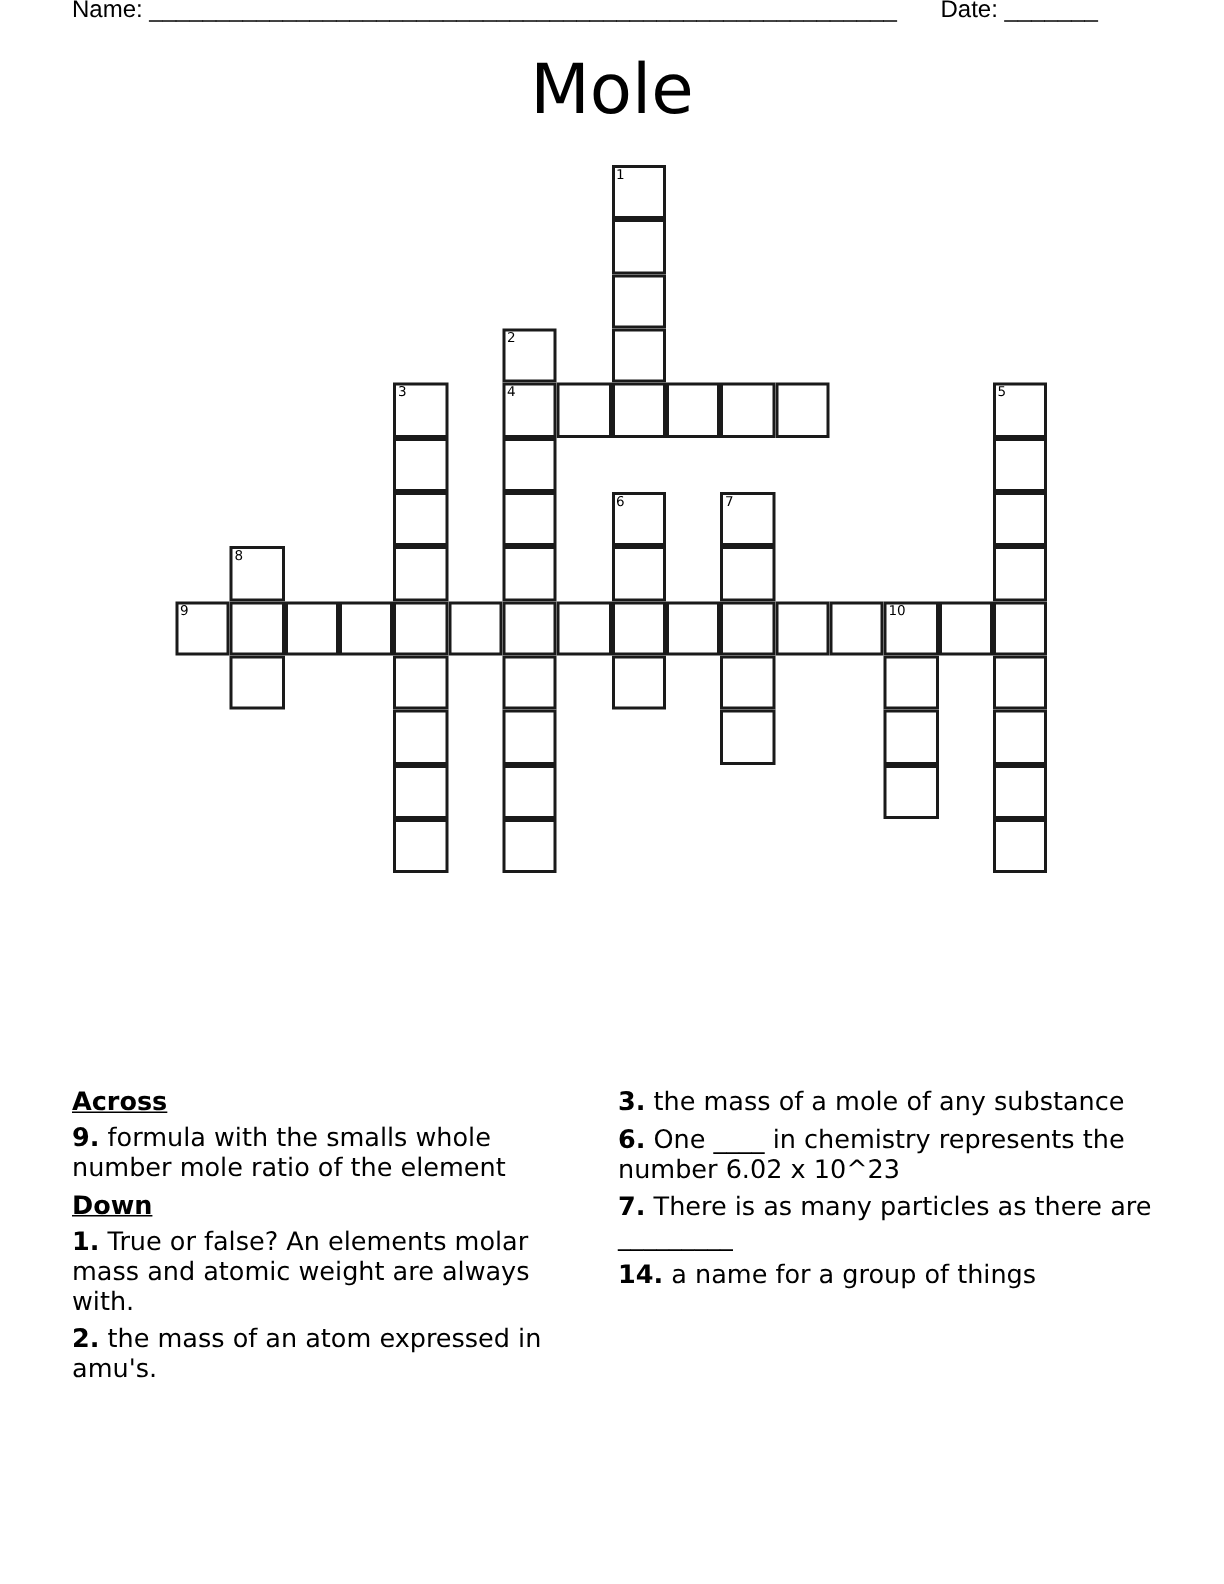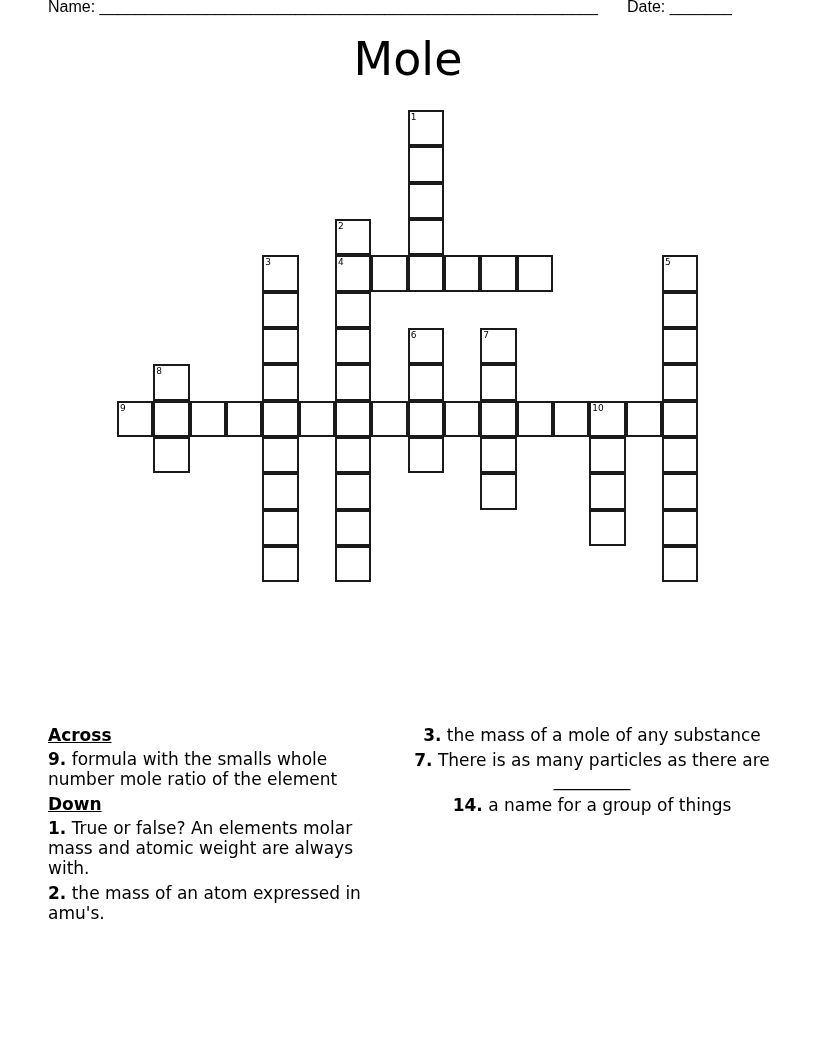--- a/index.html
+++ b/index.html
@@ -17,21 +17,21 @@
   .cell {
     position: absolute; width: 36.33px; height: 36.33px; box-sizing: border-box;
     border: 2px solid #1a1a1a; background: #fff;
   }
   .cell .num {
     position: absolute; top: 1px; left: 1px; font-family: "DejaVu Sans", sans-serif;
     font-size: 9px; line-height: 9px;
   }
   .clues { position: absolute; top: 702px; font-family: "DejaVu Sans", sans-serif; font-size: 17px; line-height: 20px; margin-top: 23px; }
   .clues.left { left: 48px; width: 345px; }
-  .clues.right { left: 412px; width: 360px; text-align: center; }
+  .clues.right { left: 412px; width: 360px; }
   .heading { font-weight: bold; text-decoration: underline; margin-bottom: 4px; }
   .clue { margin-bottom: 5px; }
   .clue b { font-weight: bold; }
 </style>
 </head>
 <body>
 
 <div class="header-line">
   <span>Name: ________________________________________________________</span>
   <span class="date">Date: _______</span>
@@ -132,16 +132,17 @@
   <div class="heading">Down</div>
   <div id="down-left-list">
       <div class="clue"><b>1.</b><span> True or false? An elements molar mass and atomic weight are always with.</span></div>
       <div class="clue"><b>2.</b><span> the mass of an atom expressed in amu's.</span></div>
     </div>
 </div>
 
 <div class="clues right">
   <div id="down-right-list">
       <div class="clue"><b>3.</b><span> the mass of a mole of any substance</span></div>
+      <div class="clue"><b>6.</b><span> One ____ in chemistry represents the number 6.02 x 10^23</span></div>
       <div class="clue"><b>7.</b><span> There is as many particles as there are _________</span></div>
       <div class="clue"><b>14.</b><span> a name for a group of things</span></div>
     </div>
 </div>
 
 </body></html>

